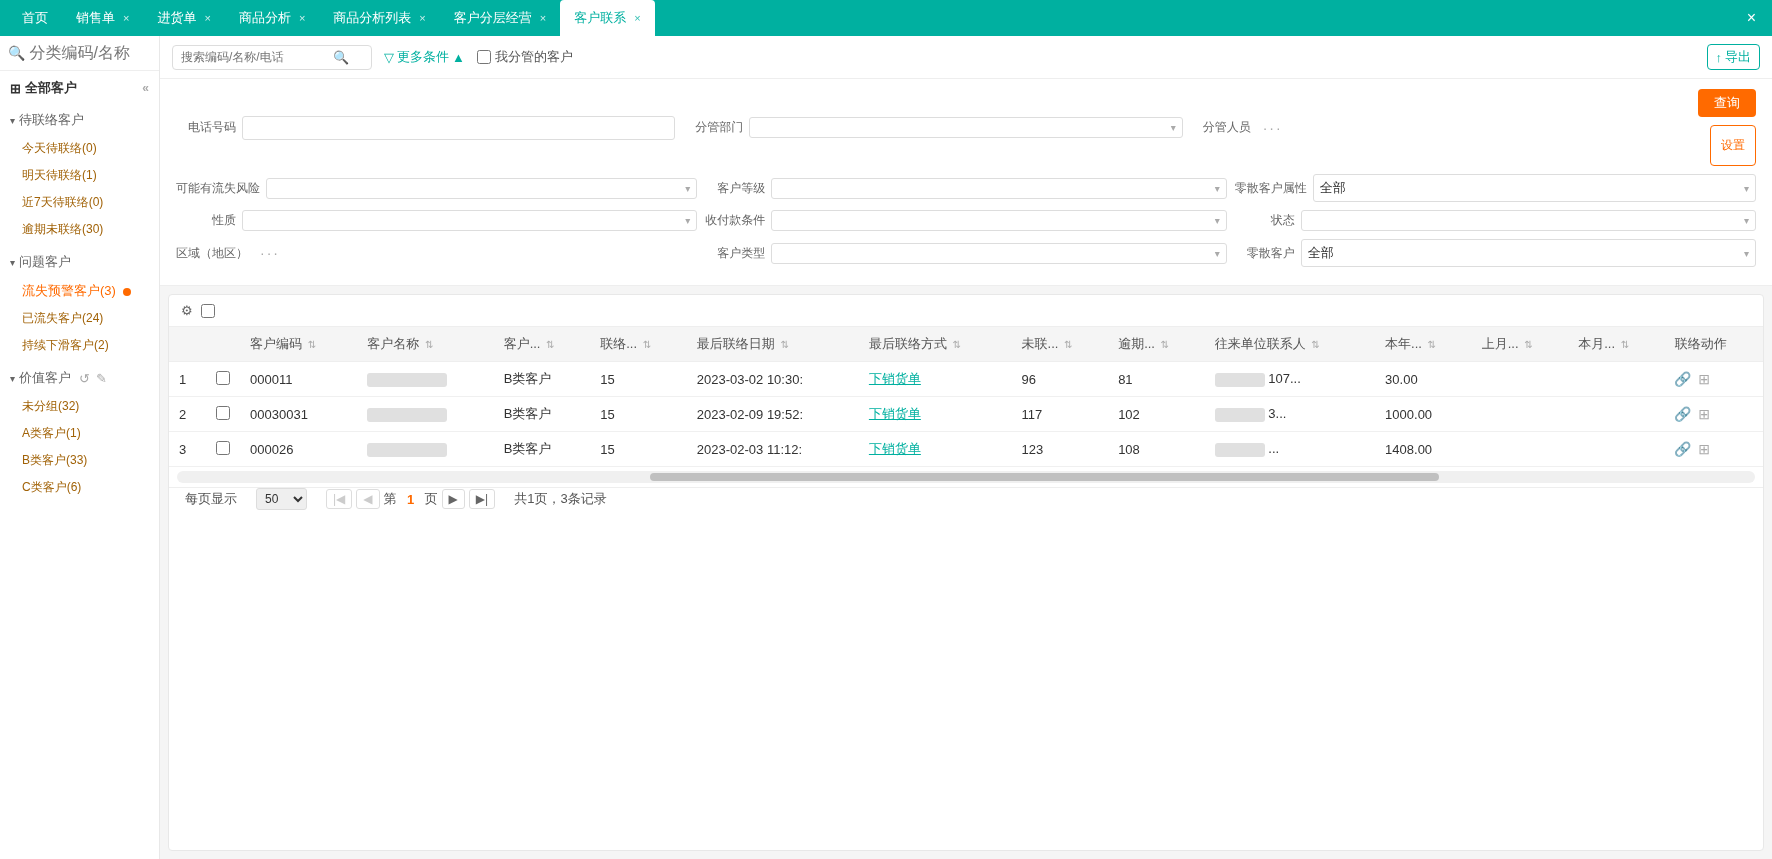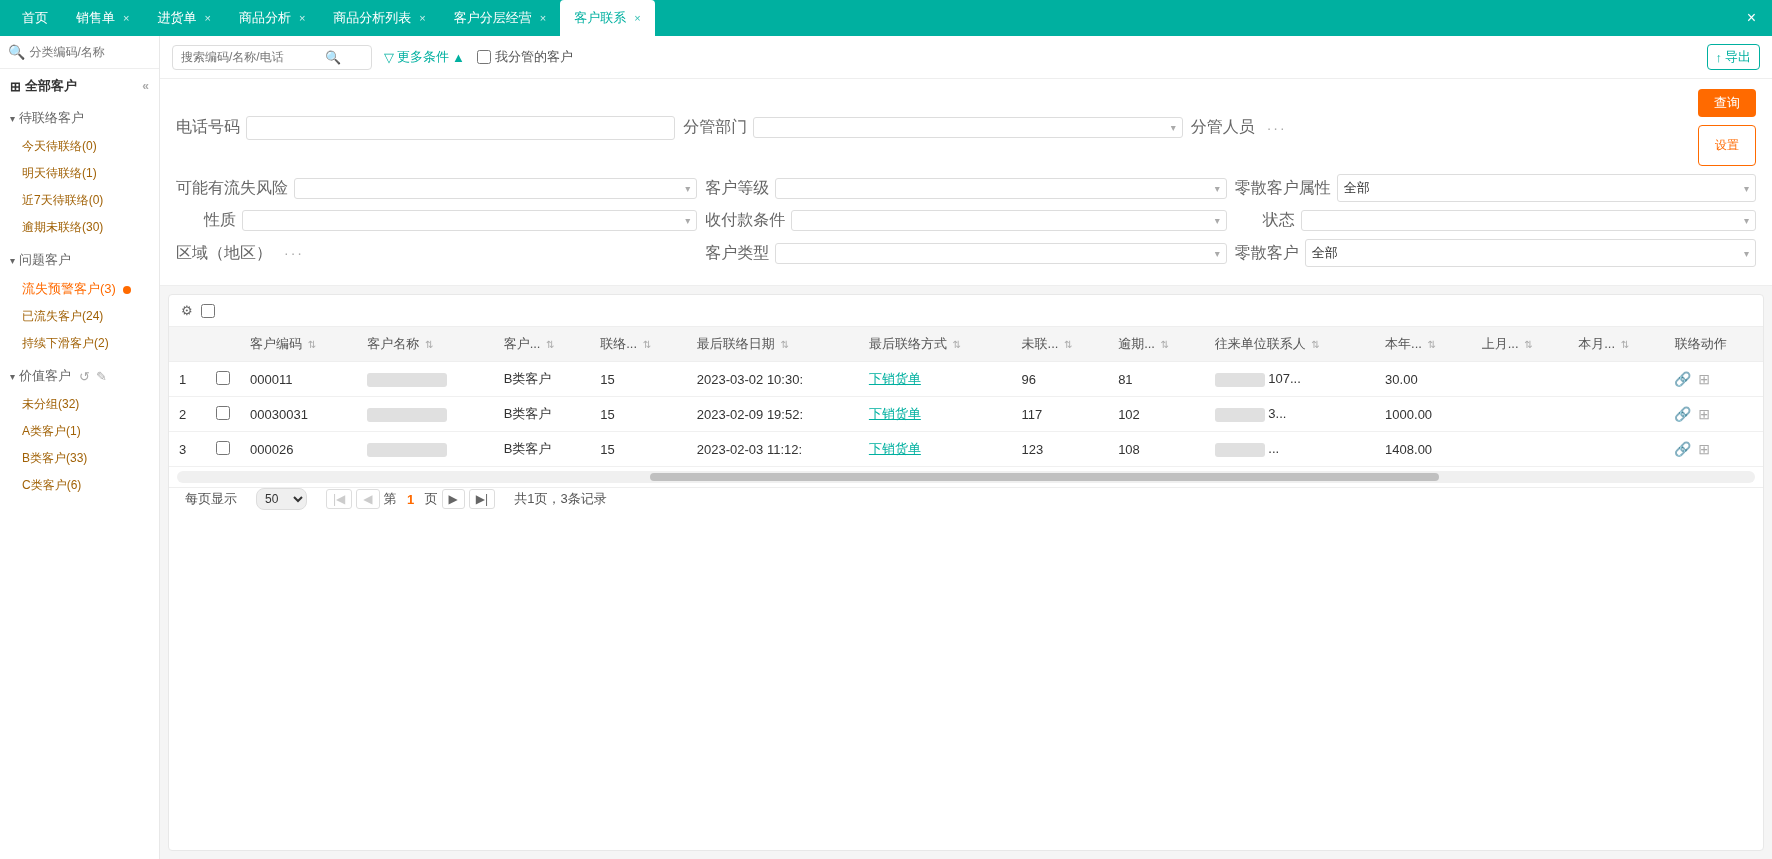--- a/index.html
+++ b/index.html
@@ -63,21 +63,21 @@
       display: flex;
       align-items: center;
       padding: 8px;
       border-bottom: 1px solid #eee;
       gap: 4px;
     }
     .sidebar-search input {
       border: none;
       outline: none;
       flex: 1;
-      font-size: 12px;
+      font-size: 16px;
       color: #404040;
     }
     .sidebar-search .search-icon {
       color: #aaa;
       font-size: 14px;
     }
 
     .sidebar-header {
       display: flex;
       align-items: center;
@@ -134,21 +134,21 @@
       background: #fff;
       border-bottom: 1px solid #eee;
       gap: 12px;
     }
     .filter-search {
       display: flex;
       align-items: center;
       border: 1px solid #ddd;
       border-radius: 4px;
       padding: 4px 8px;
-      gap: 4px;
+      gap: 12px;
       min-width: 200px;
     }
     .filter-search input {
       border: none;
       outline: none;
       font-size: 12px;
       color: #999;
       width: 140px;
     }
     .filter-search .search-btn { color: #ff6a00; cursor: pointer; }
@@ -199,21 +199,21 @@
       align-items: center;
       flex: 1;
       gap: 6px;
       min-width: 0;
     }
     .adv-field label {
       color: #666;
       white-space: nowrap;
       min-width: 60px;
       text-align: right;
-      font-size: 16px;
+      font-size: 12px;
     }
     .adv-field .field-input {
       flex: 1;
       border: 1px solid #ddd;
       border-radius: 3px;
       padding: 4px 6px;
       font-size: 12px;
       color: #333;
       outline: none;
     }
@@ -248,20 +248,21 @@
       border: 1px solid #ff6a00;
       border-radius: 4px;
       padding: 11px 10px;
       cursor: pointer;
       font-size: 12px;
       margin-top: 4px;
     }
     .btn-group-right {
       display: flex;
       flex-direction: column;
+      align-items: flex-end;
       gap: 4px;
     }
 
     
     .table-area {
       flex: 1;
       overflow: auto;
       background: #fff;
       margin: 8px;
       border-radius: 4px;
@@ -347,21 +348,21 @@
       align-items: center;
       justify-content: flex-start;
       padding: 0 16px;
       border-top: 1px solid #eee;
       gap: 19px;
       font-size: 12px;
       color: #555;
     }
     .page-size-select {
       border: 1px solid #ddd;
-      border-radius: 8px;
+      border-radius: 3px;
       padding: 2px 4px;
       font-size: 12px;
       color: #333;
     }
     .page-nav {
       display: flex;
       align-items: center;
       gap: 4px;
     }
     .page-nav button {

